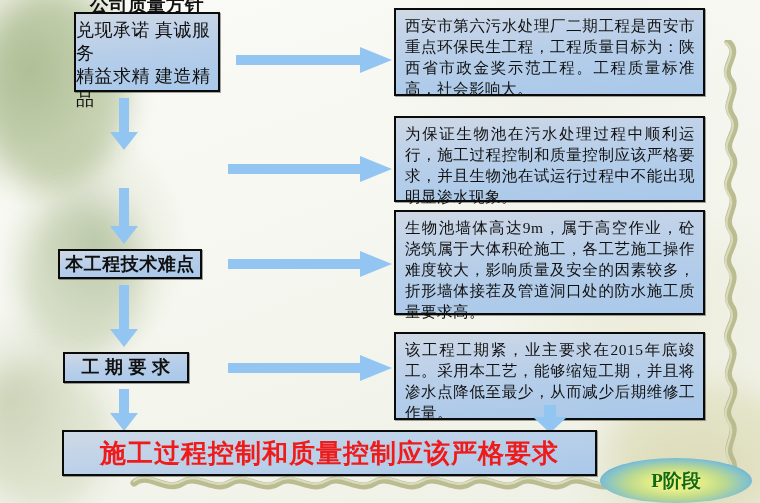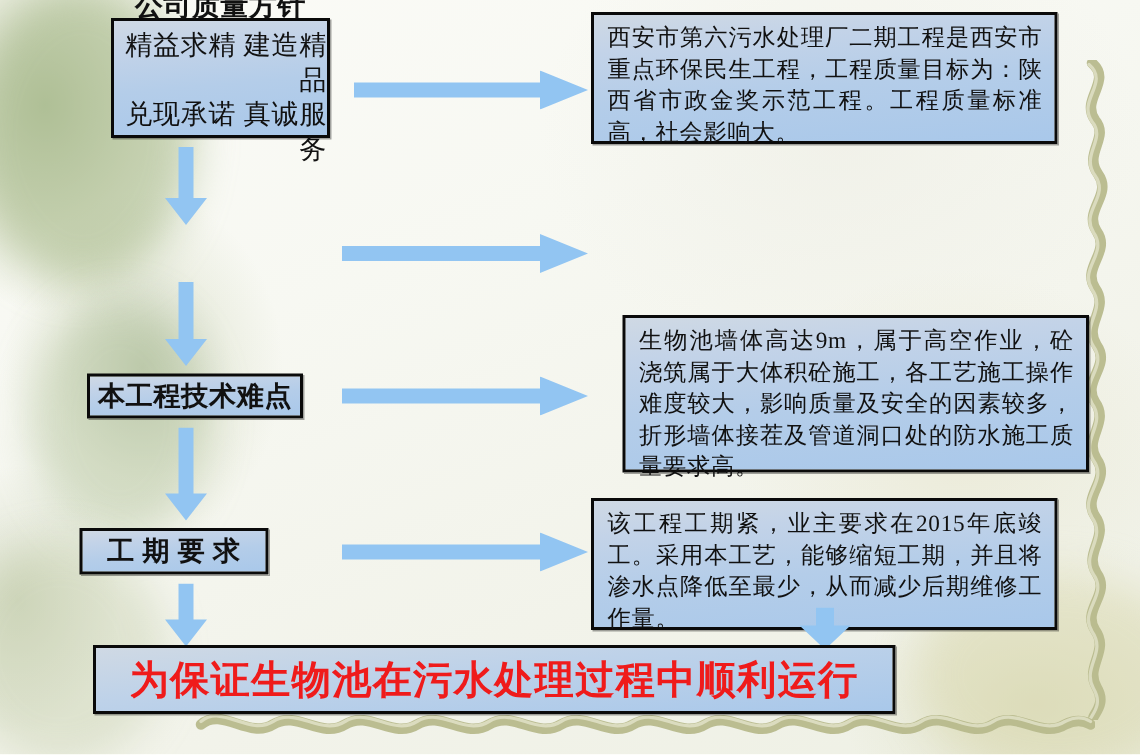--- a/index.html
+++ b/index.html
@@ -63,21 +63,21 @@
     background: linear-gradient(175deg, #cfd9e4 0%, #c3d3e8 22%, #b4cde9 55%, #a9c8ea 100%);
     box-shadow: 1px 1px 0 rgba(0,0,0,0.35);
     color: #111;
     letter-spacing: 0.5px;
   }
   .fbox.left {
     display: flex;
     flex-direction: column;
     align-items: center;
     justify-content: center;
-    text-align: right;
+    text-align: left;
     font-size: 18px;
     line-height: 1.35;
     font-weight: 700;
   }
   .fbox.left .sub {
     font-weight: 400;
   }
   .fbox.right {
     padding: 5px 8px 4px 9px;
     font-size: 15.5px;
@@ -186,39 +186,42 @@
                  C164 2, 180 22, 196 12 C212 2, 228 22, 244 12 C260 2, 276 22, 292 12
                  C308 2, 324 22, 340 12 C356 2, 372 22, 388 12 C404 2, 420 22, 436 12
                  C452 2, 468 22, 484 12 C500 2, 516 22, 532 12 C548 2, 564 22, 580 12
                  C588 8, 594 10, 597 12"></path>
       </g>
     </svg>
   </div>
 
   <div class="fbox left" id="box-policy" style="left:74px; top:12px; width:146px; height:80px;">
     <div class="title">公司质量方针</div>
+    <div class="sub">兑现承诺  真诚服务</div>
     <div class="sub">精益求精  建造精品</div>
-    <div class="sub">兑现承诺  真诚服务</div>
   </div>
 
 
   <div class="fbox left" id="box-difficulty" style="left:58px; top:249px; width:144px; height:30px;">
     <div>本工程技术难点</div>
   </div>
 
-  <div class="fbox left" id="box-schedule" style="left:53px; top:352px; width:126px; height:31px;">
+  <div class="fbox left" id="box-schedule" style="left:63px; top:352px; width:126px; height:31px;">
     <div>工 期 要 求</div>
   </div>
 
   <div class="fbox right" id="box-overview" style="left:394px; top:8px; width:311px; height:88px;">
     <div>西安市第六污水处理厂二期工程是西安市重点环保民生工程，工程质量目标为：陕西省市政金奖示范工程。工程质量标准高，社会影响大。</div>
   </div>
 
-
-  <div class="fbox right" id="box-difficulty-detail" style="left:394px; top:210px; width:311px; height:105px;margin-left:21px;">
+  <div class="fbox right" id="box-owner-detail" style="left:394px; top:116px; width:311px; height:86px;">
+    <div>为保证生物池在污水处理过程中顺利运行，施工过程控制和质量控制应该严格要求，并且生物池在试运行过程中不能出现明显渗水现象。</div>
+  </div>
+
+  <div class="fbox right" id="box-difficulty-detail" style="left:394px; top:210px; width:311px; height:105px;">
     <div>生物池墙体高达9m，属于高空作业，砼浇筑属于大体积砼施工，各工艺施工操作难度较大，影响质量及安全的因素较多，折形墙体接茬及管道洞口处的防水施工质量要求高。</div>
   </div>
 
   <div class="fbox right" id="box-schedule-detail" style="left:394px; top:320px; width:311px; height:88px;margin-top:12px;">
     <div>该工程工期紧，业主要求在2015年底竣工。采用本工艺，能够缩短工期，并且将渗水点降低至最少，从而减少后期维修工作量。</div>
   </div>
 
   <div class="arrow" style="left:236px; top:47px;">
     <svg width="156" height="26" viewBox="0 0 156 26" xmlns="http://www.w3.org/2000/svg">
       <path d="M0 8 H124 V0 L156 13 L124 26 V18 H0 Z" fill="#92c5f2"></path>
@@ -267,17 +270,20 @@
     </svg>
   </div>
 
   <div class="arrow" style="left:533px; top:405px;">
     <svg width="34" height="28" viewBox="0 0 34 28" xmlns="http://www.w3.org/2000/svg">
       <path d="M11 0 H23 V12 H34 L17 28 L0 12 H11 Z" fill="#92c5f2"></path>
     </svg>
   </div>
 
   <div id="banner">
-    <span>为保证生物池在污水处理过程中顺利运行</span>
-  </div>
-
+    <span>施工过程控制和质量控制应该严格要求</span>
+  </div>
+
+  <div id="stage-oval">
+    <span>P阶段</span>
+  </div>
 
 </div>
 
 </body></html>

